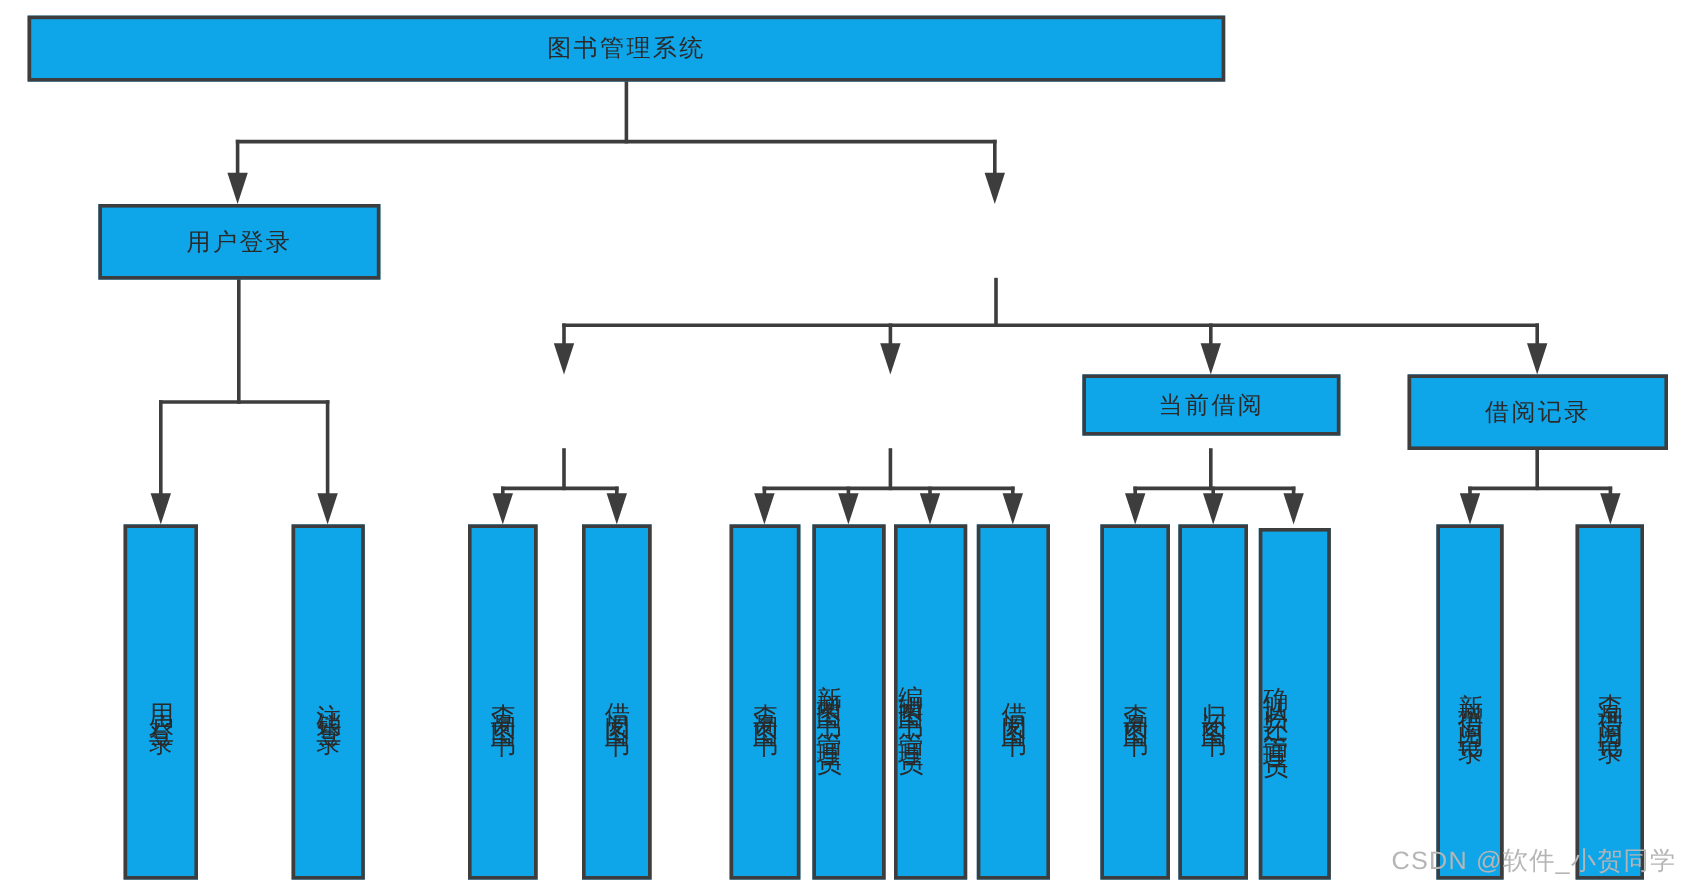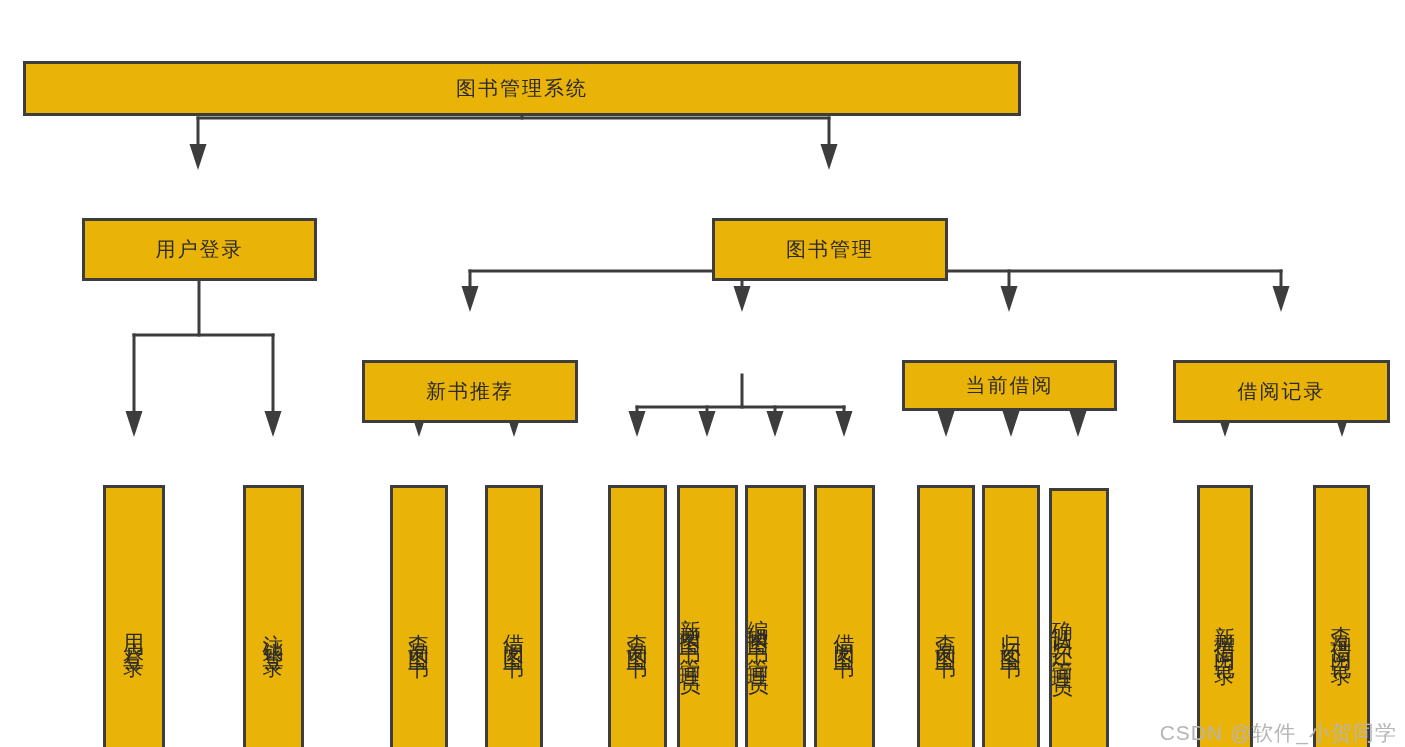--- a/index.html
+++ b/index.html
@@ -21,27 +21,26 @@
     overflow:hidden;
   }
   .wires{
     position:absolute;
     left:0;top:0;
     pointer-events:none;
   }
   .node{
     position:absolute;
     box-sizing:border-box;
-    background:#eab308;
+    background:#0ea5e9;
     border:3px solid var(--line);
     display:flex;
     align-items:center;
     justify-content:center;
     color:var(--text);
-    margin-top:48px;
   }
   .hnode{
     font-size:20px;
     letter-spacing:2px;
   }
   .leaf span{
     writing-mode:vertical-rl;
     text-orientation:mixed;
     font-size:21px;
     line-height:1;
@@ -49,21 +48,21 @@
     white-space:nowrap;
   }
   .leaf.toptext{
     align-items:center;
     justify-content:flex-start;
     padding-top:10px;
   }
   .watermark{
     position:absolute;
     right:8px;
-    bottom:0;
+    bottom:16px;
     font-size:21px;
     color:var(--wm);
     letter-spacing:1px;
     white-space:nowrap;
     margin-top:26px;
   }
 </style>
 </head>
 <body>
 
@@ -147,27 +146,21 @@
     </g>
   </svg>
 
   <div class="node hnode" style="left:23px;top:13px;width:998px;height:55px">
     <span>图书管理系统</span>
   </div>
 
   <div class="node hnode" style="left:82px;top:170px;width:235px;height:63px">
     <span>用户登录</span>
   </div>
-  <div class="node hnode" style="left:712px;top:170px;width:236px;height:63px">
-    <span>图书管理</span>
-  </div>
-
-  <div class="node hnode" style="left:362px;top:312px;width:216px;height:63px">
-    <span>新书推荐</span>
-  </div>
+
   <div class="node hnode" style="left:902px;top:312px;width:215px;height:51px">
     <span>当前借阅</span>
   </div>
   <div class="node hnode" style="left:1173px;top:312px;width:217px;height:63px">
     <span>借阅记录</span>
   </div>
 
   <div class="node leaf" style="left:103px;top:437px;width:62px;height:296px">
     <span>用户登录</span>
   </div>

